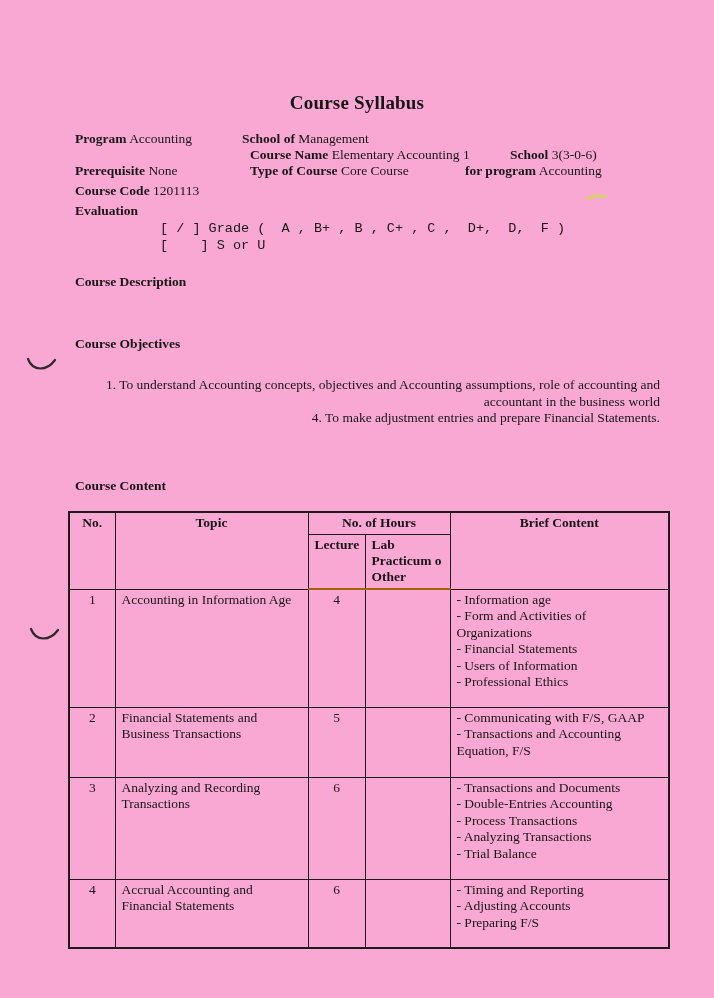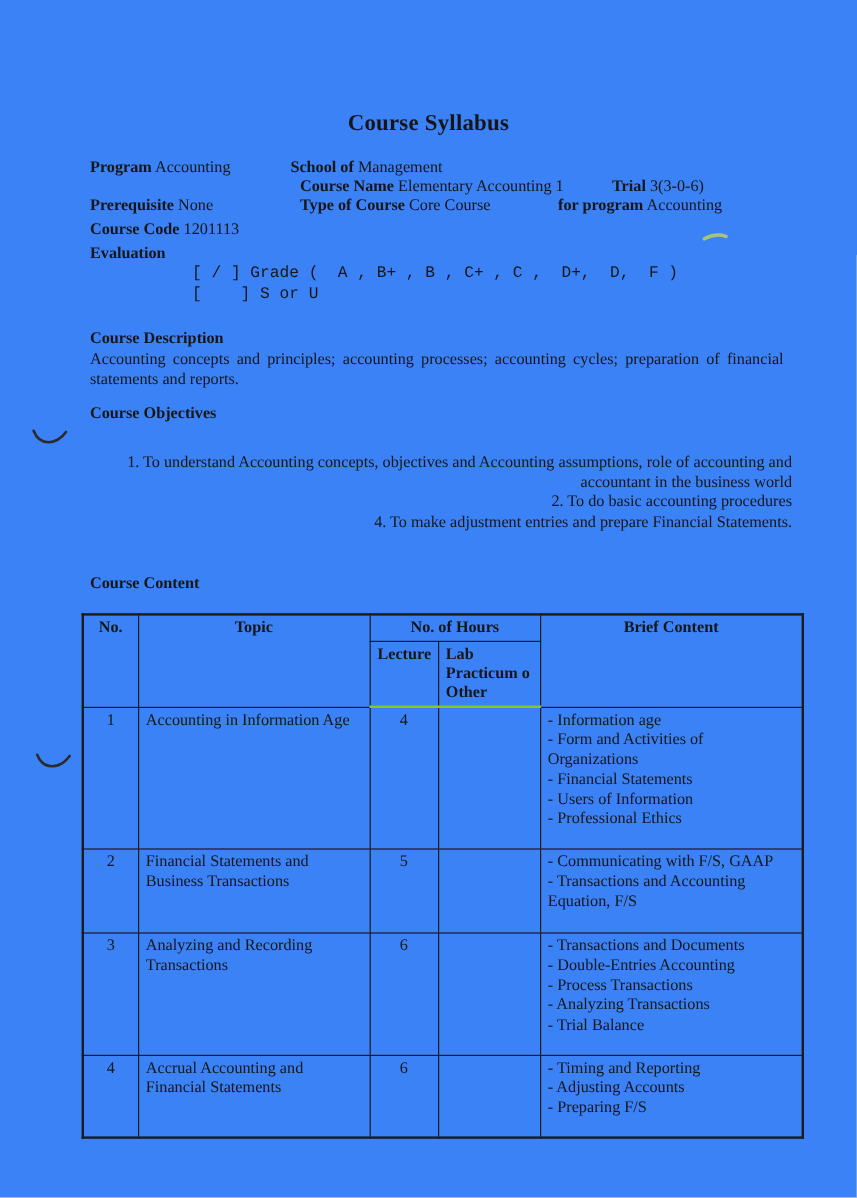--- a/index.html
+++ b/index.html
@@ -1,19 +1,19 @@
 <!DOCTYPE html>
 <html><head>
 <meta charset="utf-8">
 <style>
   html,body{margin:0;padding:0;background:#e8e8e8;}
   .page{
     position:relative;
     width:714px;height:998px;
-    background:#3b82f6;
+    background:#f9a8d4;
     font-family:"Liberation Serif","DejaVu Serif",serif;
     color:#161616;
     overflow:hidden;
     margin:0 auto;
   }
   .abs{position:absolute;}
   .b{font-weight:bold;}
   .title{
     font-size:19px;font-weight:bold;
     width:100%;text-align:center;
@@ -31,21 +31,21 @@
     border:2px solid #1c1c1c;
   }
   table.content th, table.content td{
     border:1px solid #1c1c1c;
     padding:2px 6px 3px 6px;
     vertical-align:top;
   }
   table.content thead th{font-weight:bold;}
   th.hdr-center{text-align:center;vertical-align:top;}
   th.hdr-hours{border-bottom:2px solid #1c1c1c;}
-  tr.subhdr th{border-bottom:2px solid #84cc16;margin-left:45px;}
+  tr.subhdr th{border-bottom:2px solid #a16207;margin-left:45px;}
   th.lab-hdr{text-align:left;white-space:pre-line;line-height:16px;}
   td.c{text-align:center;}
   .brief-line{line-height:16.5px;}
   .topic-cell{line-height:16.5px;}
 </style>
 </head>
 <body>
 
 <div class="page">
 
@@ -72,21 +72,21 @@
 
   <div class="abs txt" style="top:147px;left:75px;margin-top:36px;">
     <span class="b">Course Code</span>
     <span>1201113</span>
   </div>
   <div class="abs txt" style="top:147px;left:250px;">
     <span class="b">Course Name</span>
     <span>Elementary Accounting 1</span>
   </div>
   <div class="abs txt" style="top:147px;left:510px;">
-    <span class="b">Trial</span>
+    <span class="b">School</span>
     <span>3(3-0-6)</span>
   </div>
 
   <div class="abs txt" style="top:163px;left:75px;">
     <span class="b">Prerequisite</span>
     <span>None</span>
   </div>
   <div class="abs txt" style="top:163px;left:250px;">
     <span class="b">Type of Course</span>
     <span>Core Course</span>
@@ -94,26 +94,24 @@
   <div class="abs txt" style="top:163px;left:465px;">
     <span class="b">for program</span>
     <span>Accounting</span>
   </div>
 
   <div class="abs txt b" style="top:203px;left:75px;">Evaluation</div>
   <div class="abs txt pre" style="top:221px;left:160px;">[ / ] Grade (  A , B+ , B , C+ , C ,  D+,  D,  F )</div>
   <div class="abs txt pre" style="top:238px;left:160px;">[    ] S or U</div>
 
   <div class="abs txt b" style="top:274px;left:75px;">Course Description</div>
-  <div class="abs txt just" style="top:291px;left:75px;width:578px;">Accounting concepts and principles; accounting processes; accounting cycles; preparation of financial statements and reports.</div>
 
   <div class="abs txt b" style="top:336px;left:75px;">Course Objectives</div>
   <div class="abs txt" style="top:377px;left:75px;width:585px;">
     <div class="obj-item">1. To understand Accounting concepts, objectives and Accounting assumptions, role of accounting and accountant in the business world</div>
-    <div class="obj-item">2.  To do basic accounting procedures</div>
     <div class="obj-item">4.  To make adjustment entries and prepare Financial Statements.</div>
   </div>
 
   <div class="abs txt b" style="top:478px;left:75px;">Course Content</div>
 
   <table class="content abs" style="top:511px;left:68px;">
     <colgroup>
       <col style="width:46px;">
       <col style="width:193px;">
       <col style="width:57px;">

